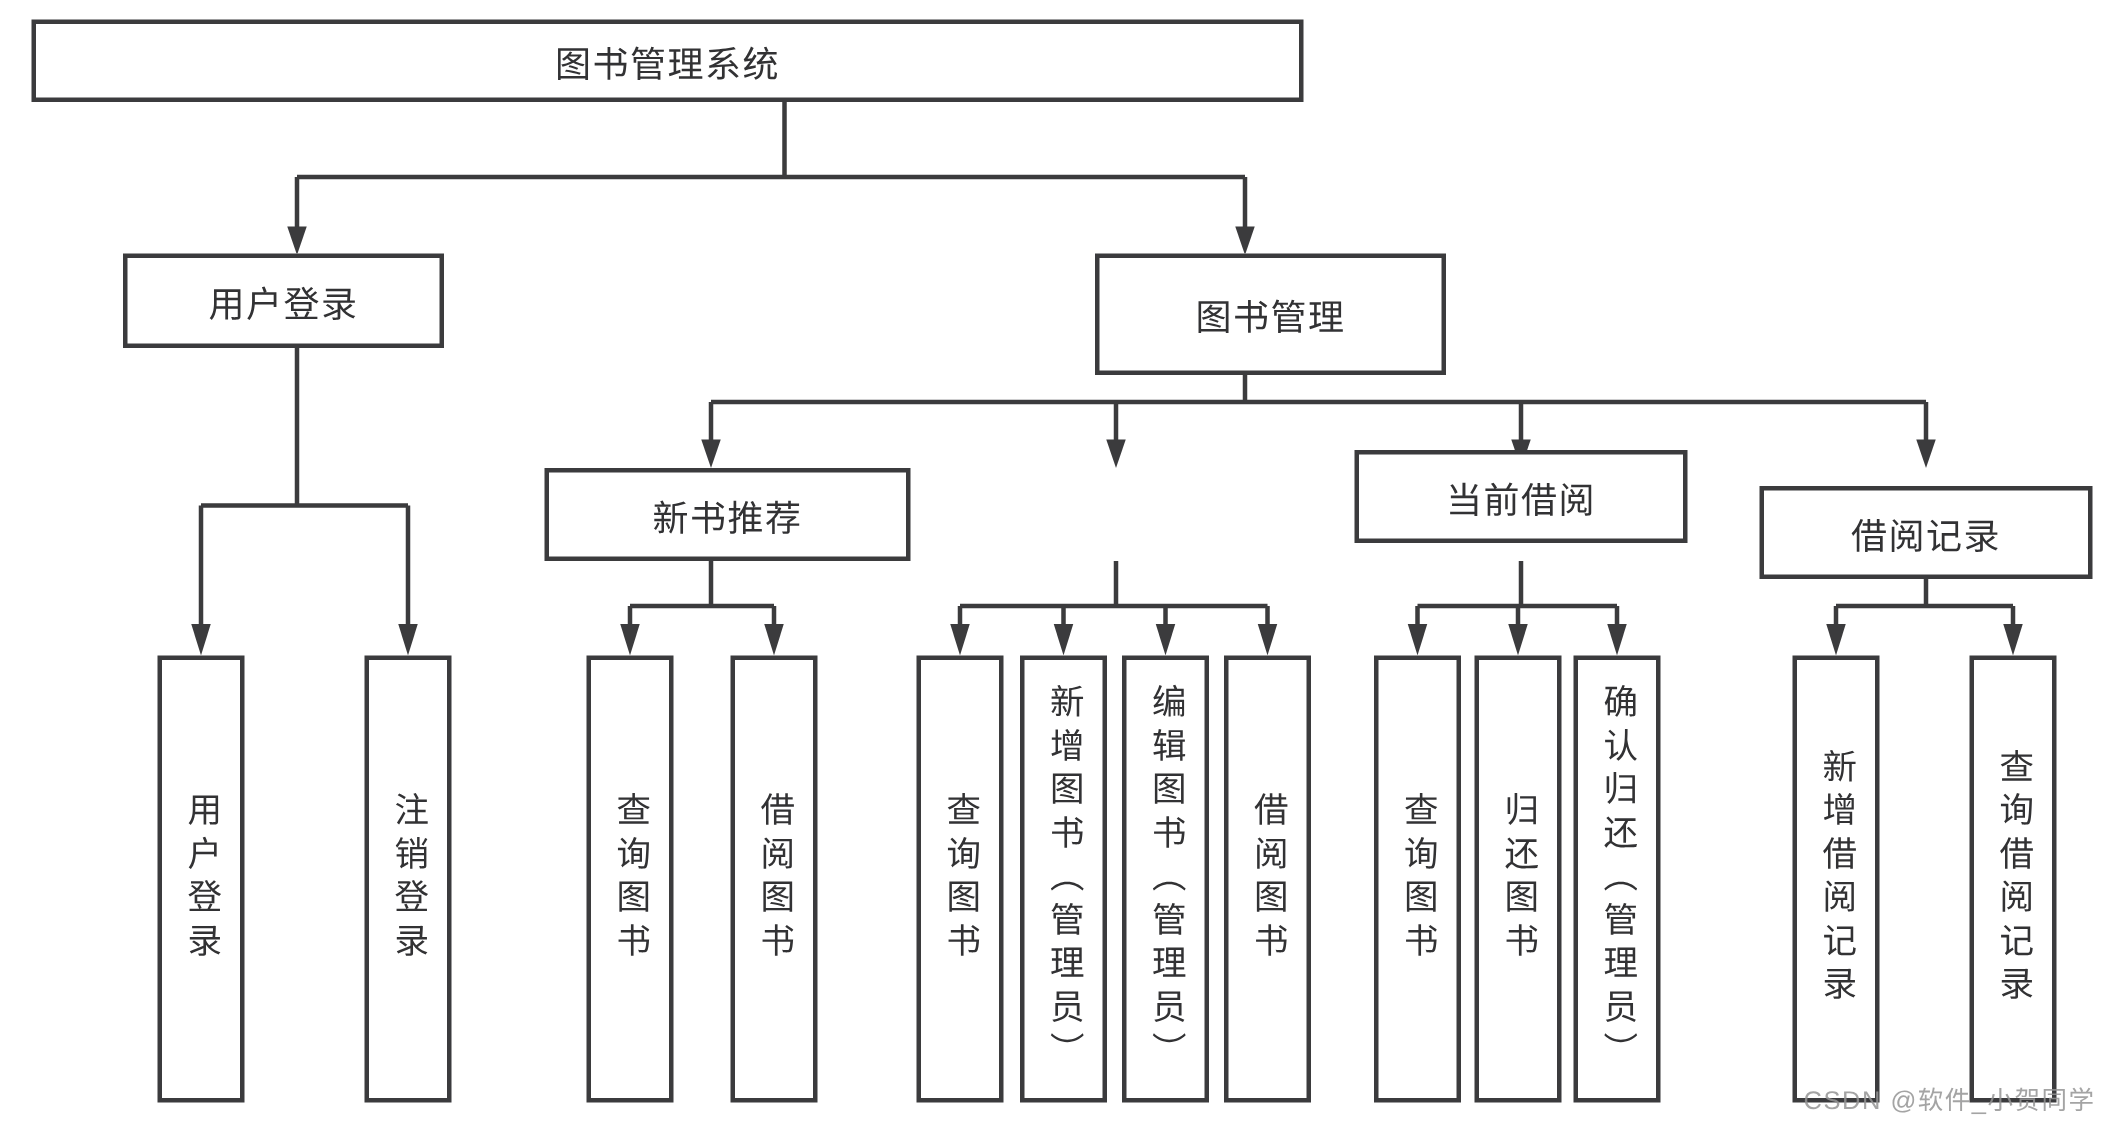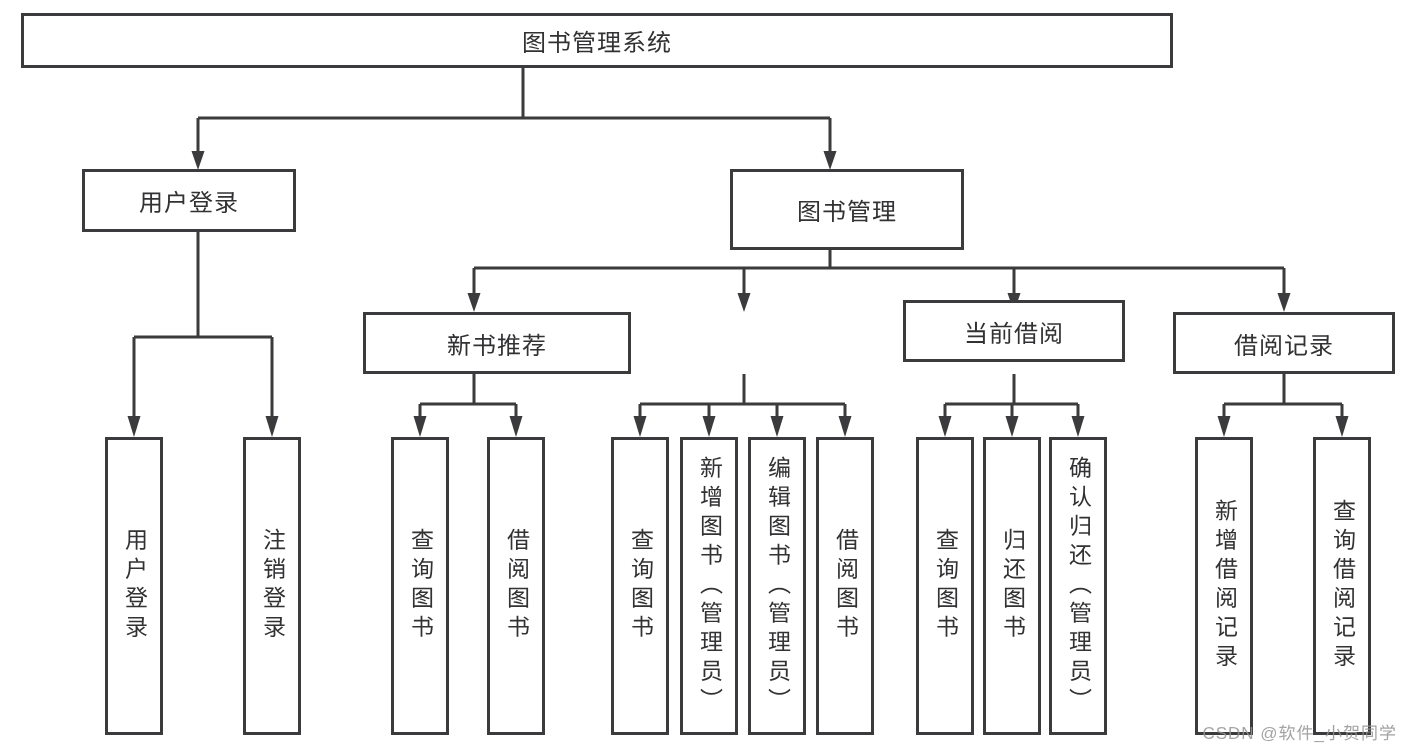--- a/index.html
+++ b/index.html
@@ -93,38 +93,38 @@
     <polygon fill="#3b3b3d" points="1005.5,416 1018.5,416 1012,437"></polygon>
     <polygon fill="#3b3b3d" points="1071.5,416 1084.5,416 1078,437"></polygon>
 
     <g stroke="#3b3b3d" stroke-width="3" fill="none">
       <path d="M1284 374 V404 M1224 404 H1342 M1224 404 V425 M1342 404 V425"></path>
     </g>
     <polygon fill="#3b3b3d" points="1217.5,416 1230.5,416 1224,437"></polygon>
     <polygon fill="#3b3b3d" points="1335.5,416 1348.5,416 1342,437"></polygon>
   </svg>
 
-  <div class="node h-node" style="left:21px; top:13px; width:1152px; height:55px;">
+  <div class="node h-node" style="left:21px; top:13px; width:848px; height:55px;">
     <span>图书管理系统</span>
   </div>
 
   <div class="node h-node" style="left:82px; top:169px; width:214px; height:63px;">
     <span>用户登录</span>
   </div>
   <div class="node h-node" style="left:730px; top:169px; width:234px; height:81px;">
     <span>图书管理</span>
   </div>
 
-  <div class="node h-node" style="left:363px; top:312px; width:268px; height:62px;">
+  <div class="node h-node" style="left:363px; top:312px; width:244px; height:62px;">
     <span>新书推荐</span>
   </div>
   <div class="node h-node" style="left:903px; top:300px; width:222px; height:62px;">
     <span>当前借阅</span>
   </div>
-  <div class="node h-node" style="left:1173px; top:312px; width:222px; height:62px;">
+  <div class="node h-node" style="left:1173px; top:324px; width:222px; height:62px;">
     <span>借阅记录</span>
   </div>
 
   <div class="node v-node" style="left:105px; top:437px; width:58px; height:298px;">
     <span class="vtext">用户登录</span>
   </div>
   <div class="node v-node" style="left:243px; top:437px; width:58px; height:298px;">
     <span class="vtext">注销登录</span>
   </div>
 

